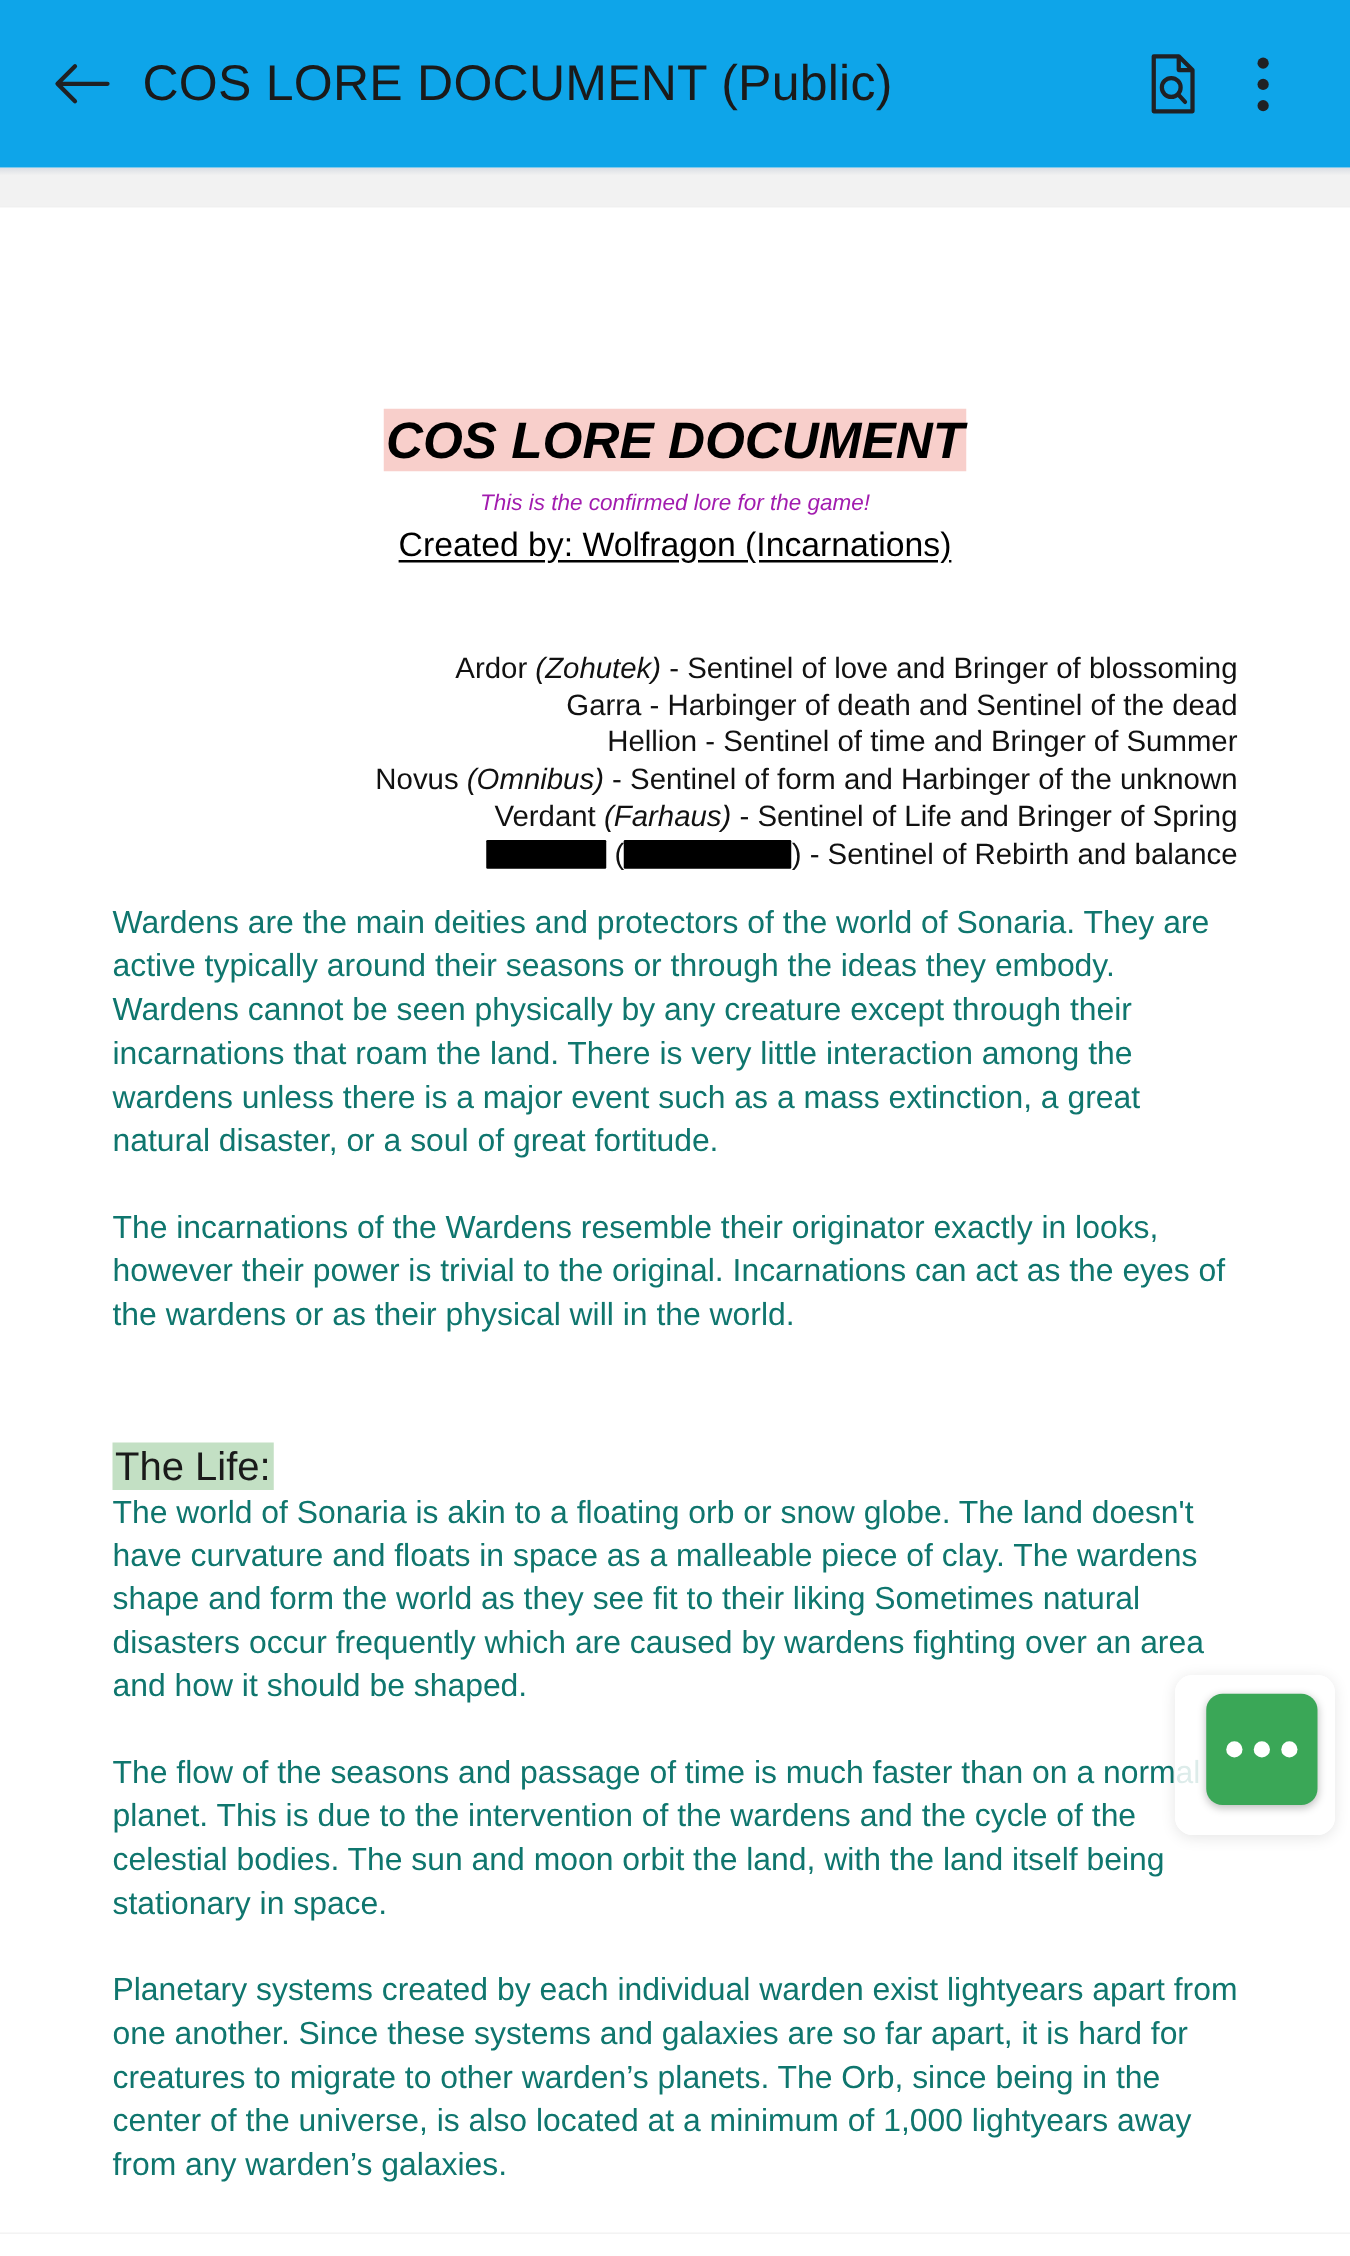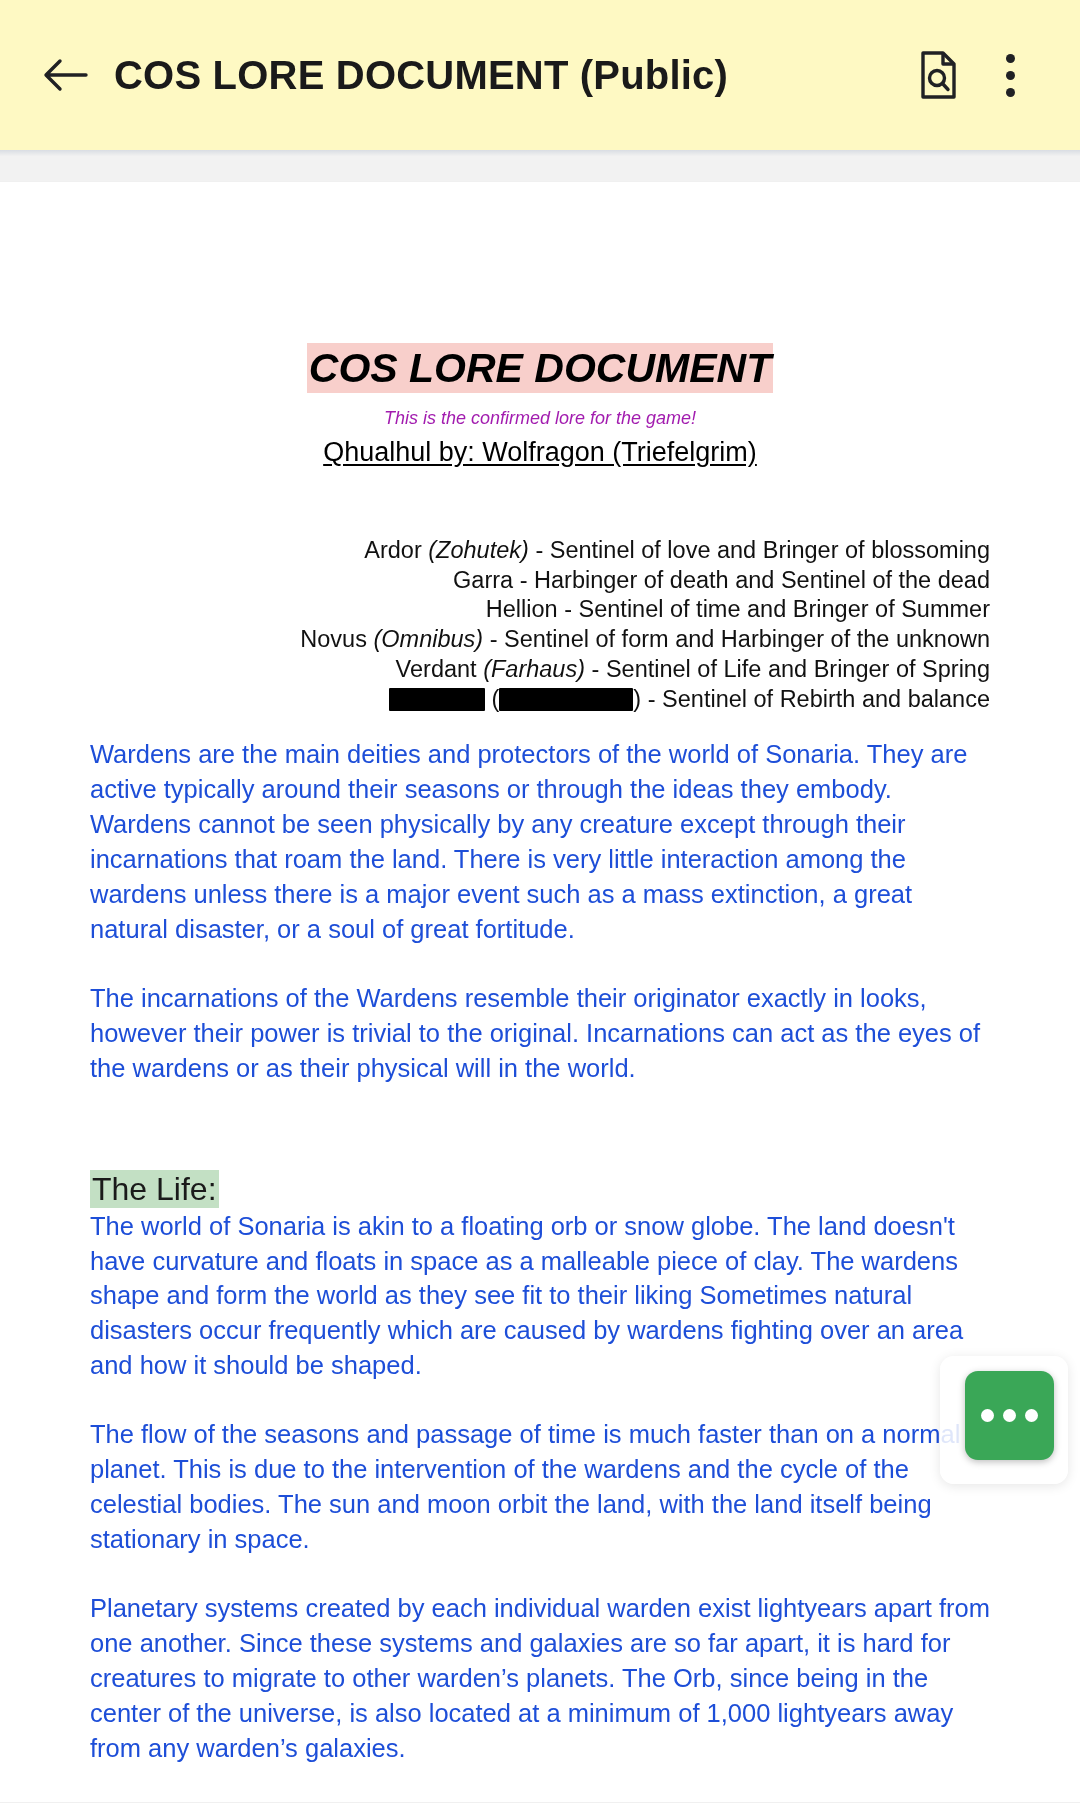--- a/index.html
+++ b/index.html
@@ -10,28 +10,27 @@
   body {
     width: 1080px;
     height: 1805px;
     overflow: hidden;
     font-family: "Liberation Sans", sans-serif;
     position: relative;
   }
 
   
   .appbar {
-    height: 150px;
-    background: #fef9c3;
+    height: 134px;
+    background: #0ea5e9;
     display: flex;
     align-items: center;
     padding: 0 34px 0 34px;
     box-sizing: border-box;
     position: relative;
-    font-weight: bold;
   }
   .appbar-back {
     width: 62px;
     height: 62px;
     flex: 0 0 auto;
     display: flex;
     align-items: center;
     justify-content: center;
     margin-right: 18px;
   }
@@ -162,21 +161,21 @@
     background: #000;
     height: 23px;
     vertical-align: -4px;
     border-radius: 1px;
   }
   .redact-a { width: 96px; }
   .redact-b { width: 134px; }
 
   .body-para {
     font-size: 25.5px;
-    color: #1d4ed8;
+    color: #0f766e;
     line-height: 1.37;
     margin: 0;
     text-align: left;
   }
   .para-gap-lg { height: 34px; }
   .gap-section { height: 84px; }
 
   .list-to-body-gap { height: 22px; }
 
   
@@ -245,21 +244,21 @@
 <div class="doc-page">
   <div class="doc-inner">
 
     <div class="spacer-top"></div>
 
     <div class="doc-title-wrap">
       <span class="doc-title">COS LORE DOCUMENT</span>
     </div>
     <div class="doc-subtitle">This is the confirmed lore for the game!</div>
     <div class="doc-byline">
-      <span>Qhualhul by: Wolfragon (Triefelgrim)</span>
+      <span>Created by: Wolfragon (Incarnations)</span>
     </div>
 
     <div class="gap-after-header"></div>
 
 
     <ul class="warden-list">
       <li>
         <span>Ardor</span>
         <i>(Zohutek)</i>
         <span>- Sentinel of love and Bringer of blossoming</span>

